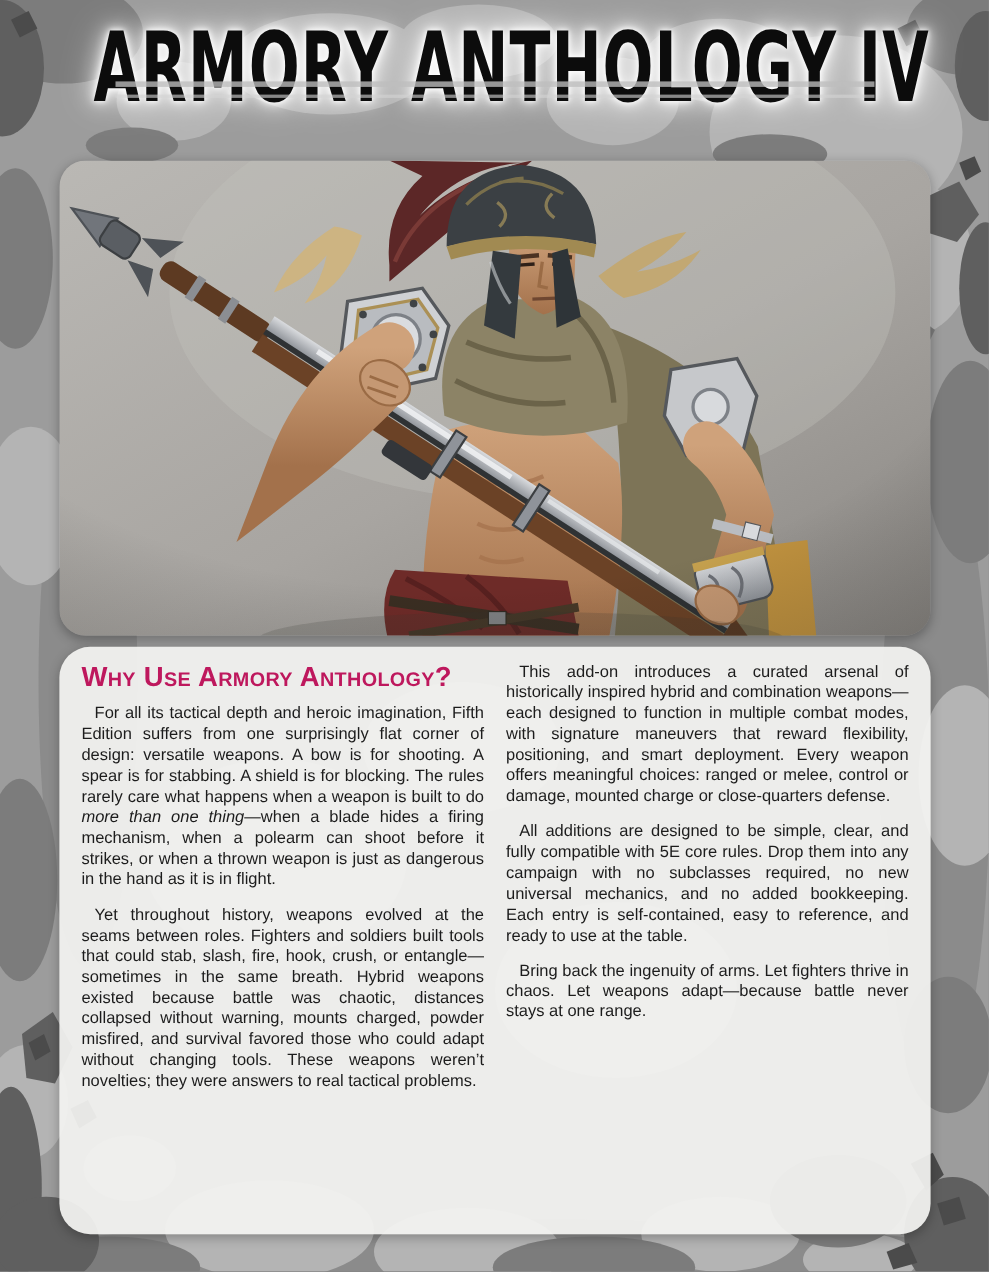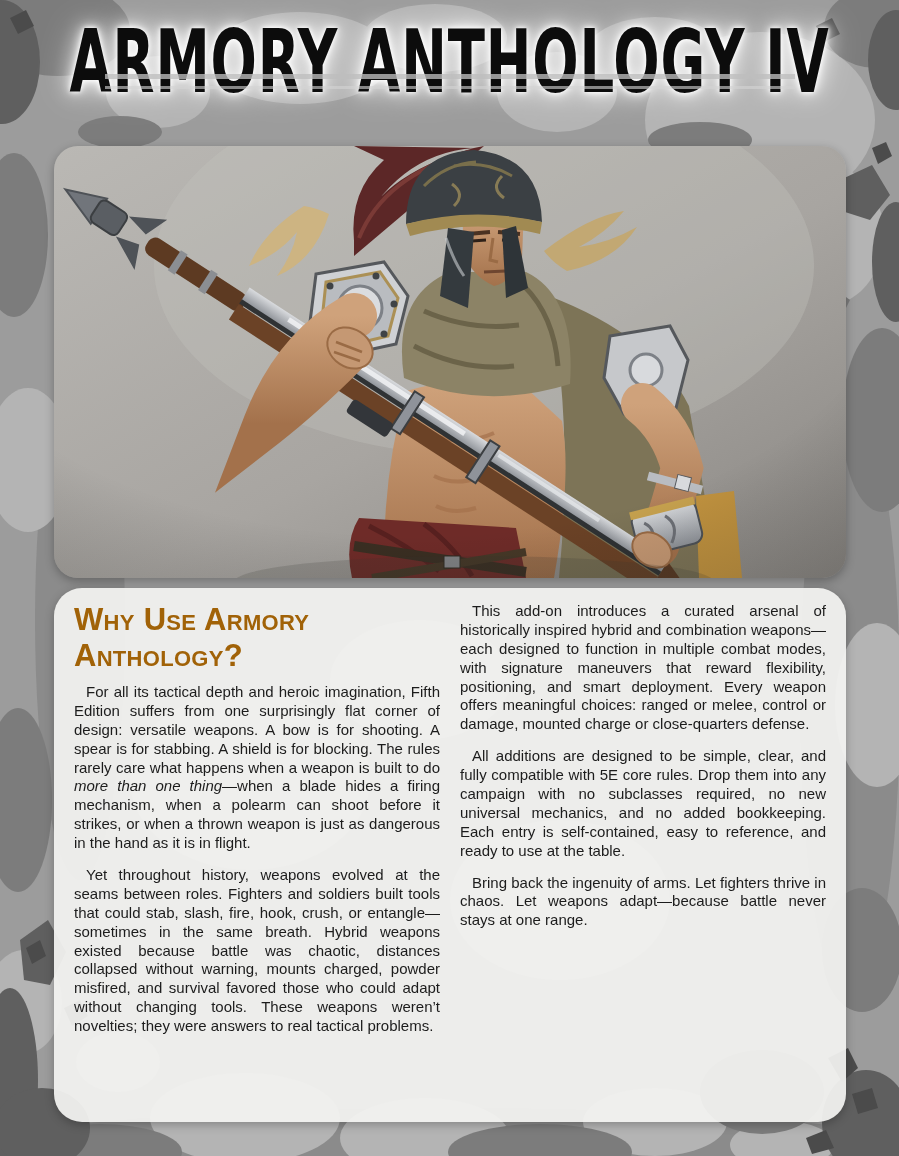--- a/index.html
+++ b/index.html
@@ -1,21 +1,21 @@
 <!DOCTYPE html>
 <html><head>
 <meta charset="utf-8">
 <style>
   html,body{margin:0;padding:0;background:#6e6e6e;}
   .page{position:relative;width:899px;height:1156px;overflow:hidden;background:#9c9c9c;
         font-family:"Liberation Sans",sans-serif;}
   .camo{position:absolute;left:0;top:0;z-index:0;}
 
   
-  .header{position:absolute;left:0;top:0;width:865px;height:146px;z-index:2;text-align:center;}
+  .header{position:absolute;left:0;top:0;width:865px;height:146px;z-index:2;text-align:right;}
   .title{position:absolute;left:0;top:18px;width:899px;margin:0;
          font-family:"DejaVu Sans",sans-serif;font-weight:bold;font-size:62px;line-height:1;
          letter-spacing:1px;color:#0c0c0c;transform:scale(.88,1.42);transform-origin:50% 0;
          text-shadow:0 0 4px #fff,0 0 9px #fff,0 0 18px rgba(255,255,255,.95),0 0 32px rgba(255,255,255,.65);}
   .title-cut{position:absolute;left:105px;width:690px;pointer-events:none;filter:blur(.6px);}
   .cut1{top:74px;height:5px;background:rgba(190,190,190,.78);}
   .cut2{top:86px;height:3px;background:rgba(212,212,212,.62);}
   .subtitle{position:absolute;left:0;top:94px;width:899px;margin:0;
             font-family:"Liberation Serif",serif;font-variant:small-caps;font-weight:700;
             font-size:43px;line-height:1;letter-spacing:2px;color:#ffffff;
@@ -27,21 +27,21 @@
   .hero{position:absolute;left:54px;top:146px;width:792px;height:432px;z-index:1;
         border-radius:24px;overflow:hidden;box-shadow:0 3px 10px rgba(0,0,0,.28);}
   .hero svg{display:block;}
 
   
   .panel{position:absolute;left:54px;top:588px;width:792px;height:534px;z-index:1;
          border-radius:28px;background:rgba(243,243,241,.93);box-shadow:0 3px 10px rgba(0,0,0,.25);
          box-sizing:border-box;padding:14px 20px 0 20px;display:flex;gap:20px;}
   .col{flex:1;min-width:0;}
   .col-heading{margin:0 0 9px 0;font-family:"Liberation Sans",sans-serif;font-variant:small-caps;
-               font-weight:bold;font-size:31px;letter-spacing:.3px;color:#a16207;}
+               font-weight:bold;font-size:25px;letter-spacing:.3px;color:#be185d;}
   .col p{margin:0 0 13px 0;text-align:justify;text-indent:12px;
          font-size:15px;line-height:1.26;color:#1c1c1c;}
   .em{font-style:italic;}
 </style>
 </head>
 <body>
 
 <div class="page">
 
   <svg class="camo" width="899" height="1156" viewBox="0 0 899 1156">

